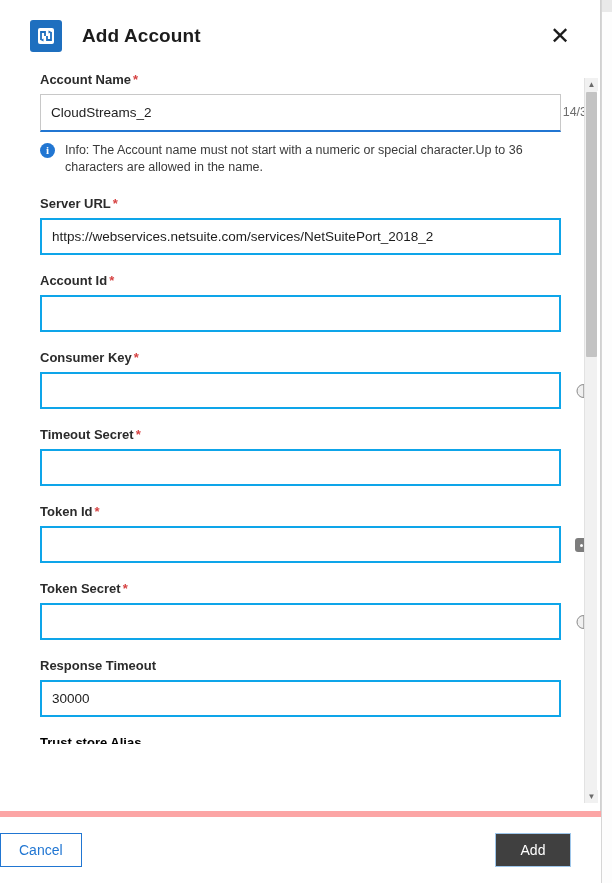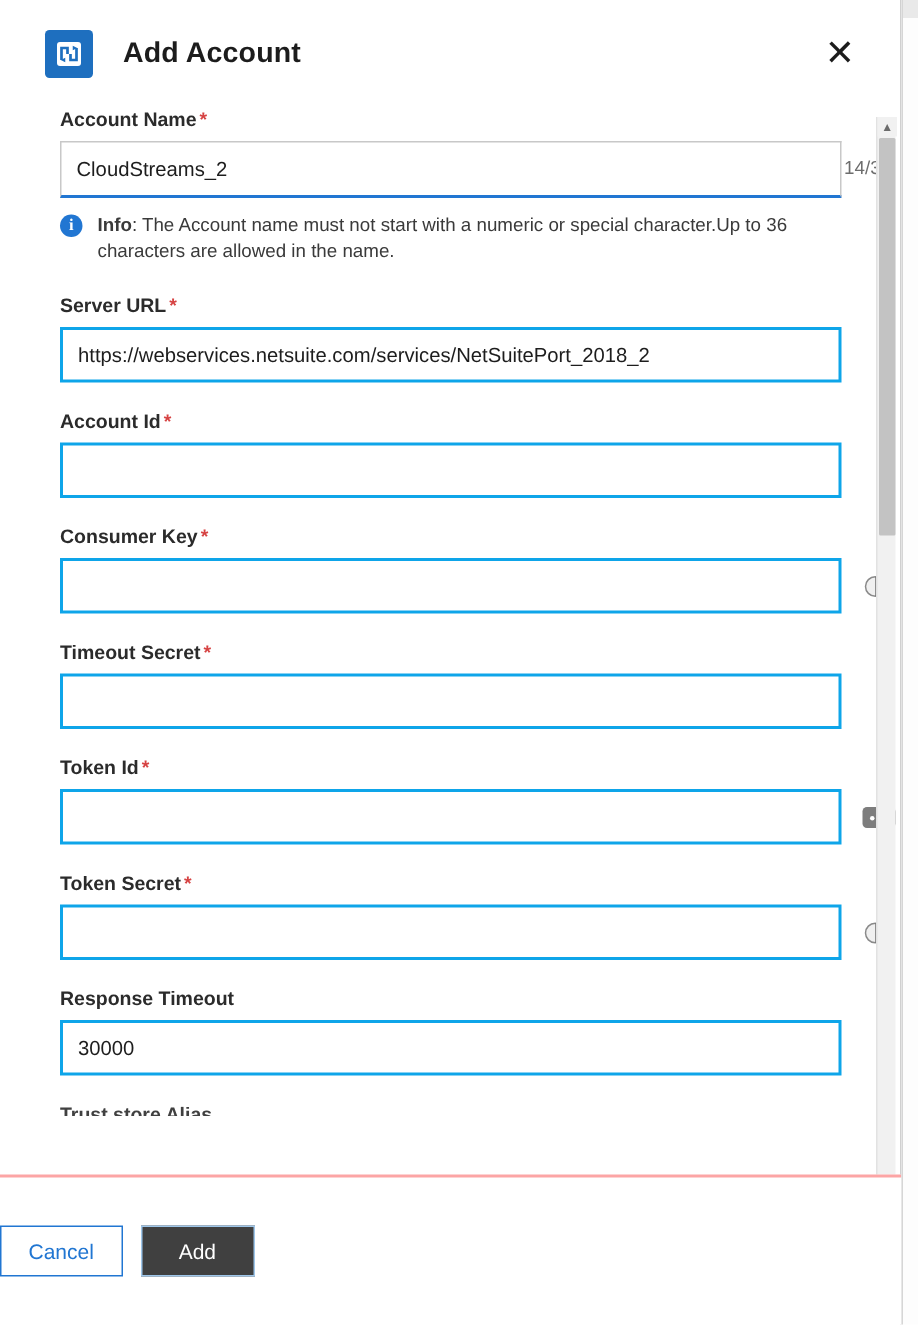--- a/index.html
+++ b/index.html
@@ -136,21 +136,21 @@
     flex: 0 0 auto;
     margin-top: 1px;
     font-family: "Liberation Serif", serif;
   }
   .info-text {
     font-size: 12.5px;
     color: #3a3a3a;
     line-height: 17px;
     margin-left: 10px;
   }
-  .info-text b { font-weight: bold; }
+  .info-text b { font-weight: normal; }
 
   
   .field-icon {
     position: absolute;
     right: 9px;
     top: 8px;
     width: 22px;
     height: 22px;
     display: flex;
     align-items: center;
@@ -170,21 +170,21 @@
     gap: 2px;
   }
   .dots-icon i {
     width: 3px; height: 3px; background: #fff; border-radius: 50%;
     display: block;
   }
 
   .cut-label {
     font-size: 13px;
     font-weight: bold;
-    color: #404040;
+    color: #000000;
     height: 9px;
     overflow: hidden;
   }
 
   
   .scrollbar {
     position: absolute;
     top: 78px;
     right: 3px;
     width: 13px;
@@ -208,25 +208,25 @@
     background: #c3c3c3;
     border-radius: 1px;
   }
 
   
   .footer {
     position: absolute;
     bottom: 0;
     left: 0;
     width: 601px;
-    height: 100px;
-    border-top: 2px solid #fca5a5;
+    height: 72px;
+    border-top: 6px solid #fca5a5;
     display: flex;
     align-items: center;
-    justify-content: flex-start;
+    justify-content: space-between;
     padding-right: 30px;
     gap: 12px;
     background: #fff;
   }
   .btn {
     height: 34px;
     min-width: 76px;
     font-size: 14px;
     font-family: "Liberation Sans", sans-serif;
     cursor: pointer;

